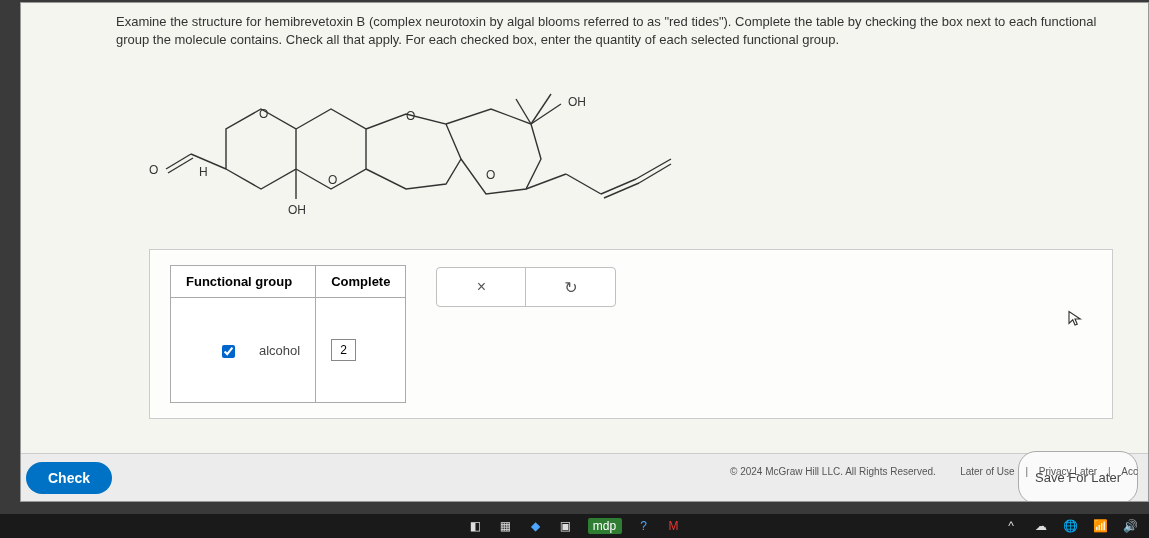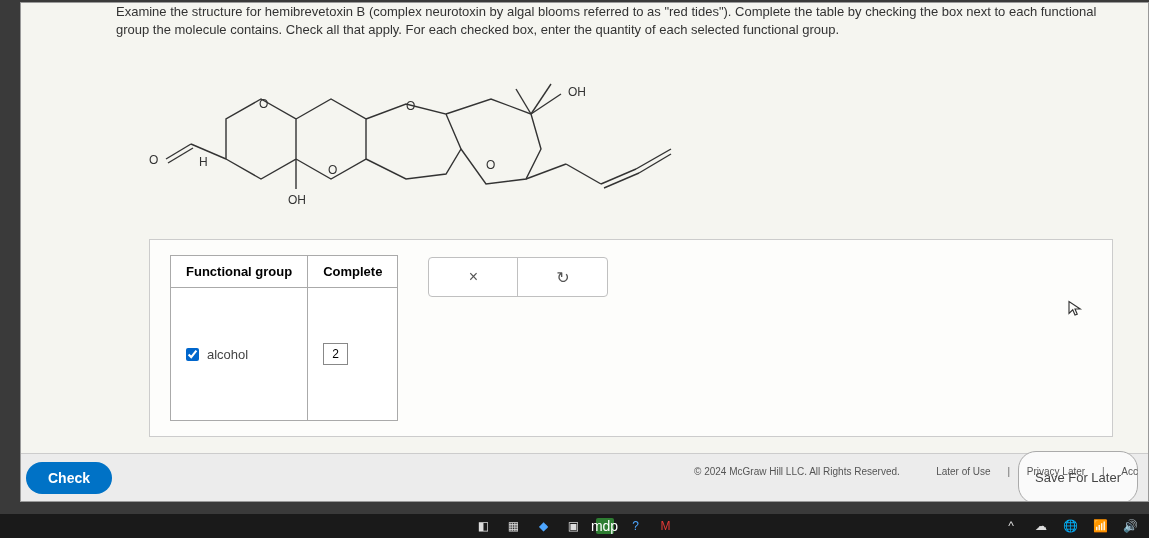--- a/index.html
+++ b/index.html
@@ -22,21 +22,21 @@
       margin: 2px 0 0 20px;
       height: 500px;
       width: 1129px;
       border: 1px solid #999;
       position: relative;
       overflow: hidden;
     }
 
     .content {
       background-color: #f5f5f0;
-      padding: 0 10px 0 10px;
+      padding: 10px 10px 0 10px;
       height: 100%;
     }
 
     .question-text {
       font-size: 13px;
       color: #333;
       line-height: 1.4;
       padding: 0 10px 10px 85px;
     }
 
@@ -48,21 +48,21 @@
 
     .molecule-svg {
       width: 560px;
       height: 170px;
     }
 
     .answer-box {
       border: 1px solid #ccc;
       background-color: #fdfdfb;
       margin: 0 25px 0 118px;
-      height: 198px;
+      height: 170px;
       padding: 15px 20px;
       position: relative;
       display: flex;
       gap: 30px;
     }
 
     .fg-table {
       border-collapse: collapse;
       font-size: 13px;
     }
@@ -77,23 +77,24 @@
       font-weight: bold;
       background-color: #fff;
     }
 
     .fg-table td {
       background-color: #fff;
     }
 
     .fg-row label {
       display: flex;
-      align-items: center;
-      gap: 8px;
+      align-items: flex-end;
+      gap: 24px;
       color: #444;
+      margin-left: 36px;
     }
 
     input[type="checkbox"] {
       width: 13px;
       height: 13px;
       accent-color: #0066cc;
     }
 
     .qty-input {
       width: 25px;
@@ -178,21 +179,21 @@
 
     .copyright {
       position: absolute;
       bottom: 24px;
       right: 10px;
       font-size: 10px;
       color: #555;
     }
 
     .copyright span {
-      margin-left: 14px;
+      margin-left: 8px;
     }
 
     .taskbar {
       position: absolute;
       bottom: 0;
       left: 0;
       right: 0;
       height: 24px;
       background-color: #1a1a1a;
       display: flex;
@@ -215,21 +216,21 @@
     .taskbar-icon {
       width: 16px;
       height: 16px;
       display: inline-flex;
       align-items: center;
       justify-content: center;
       color: #ddd;
     }
 
     .blue-icon { color: #4da6ff; }
-    .green-icon { background-color: #2e7d32; color:white; border-radius:2px; width:18px; font-size:14px;}
+    .green-icon { background-color: #2e7d32; color:white; border-radius:2px; width:34px; font-size:12px;}
     .red-icon { color: #e53935; }
 
     .sep { color: #666; }
   </style>
 </head>
 <body>
 
 <div class="outer-frame">
   <div class="content">
 

